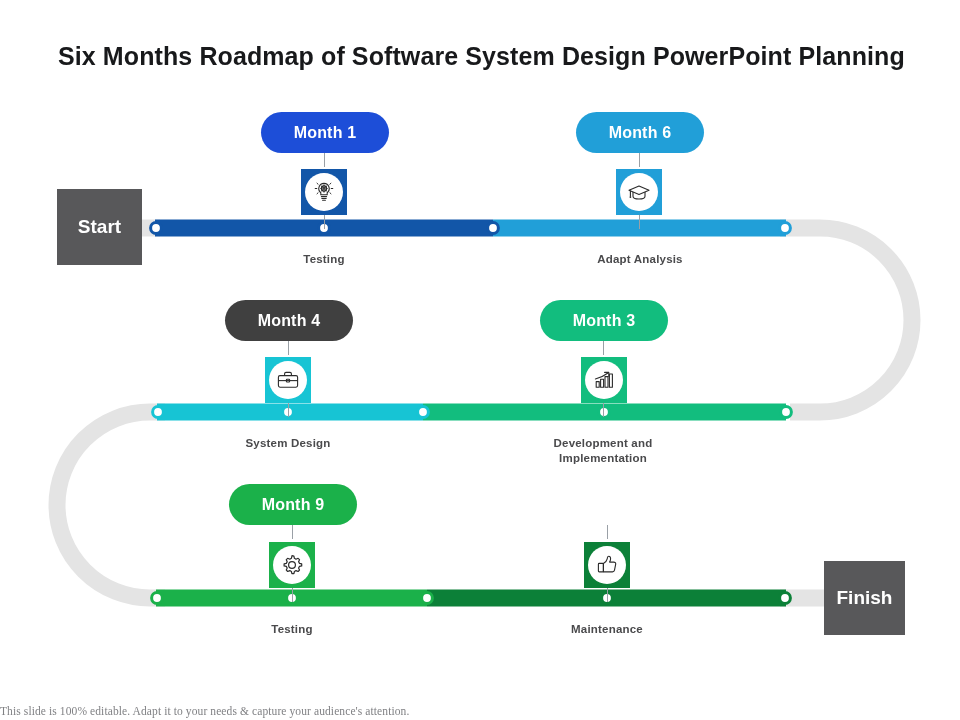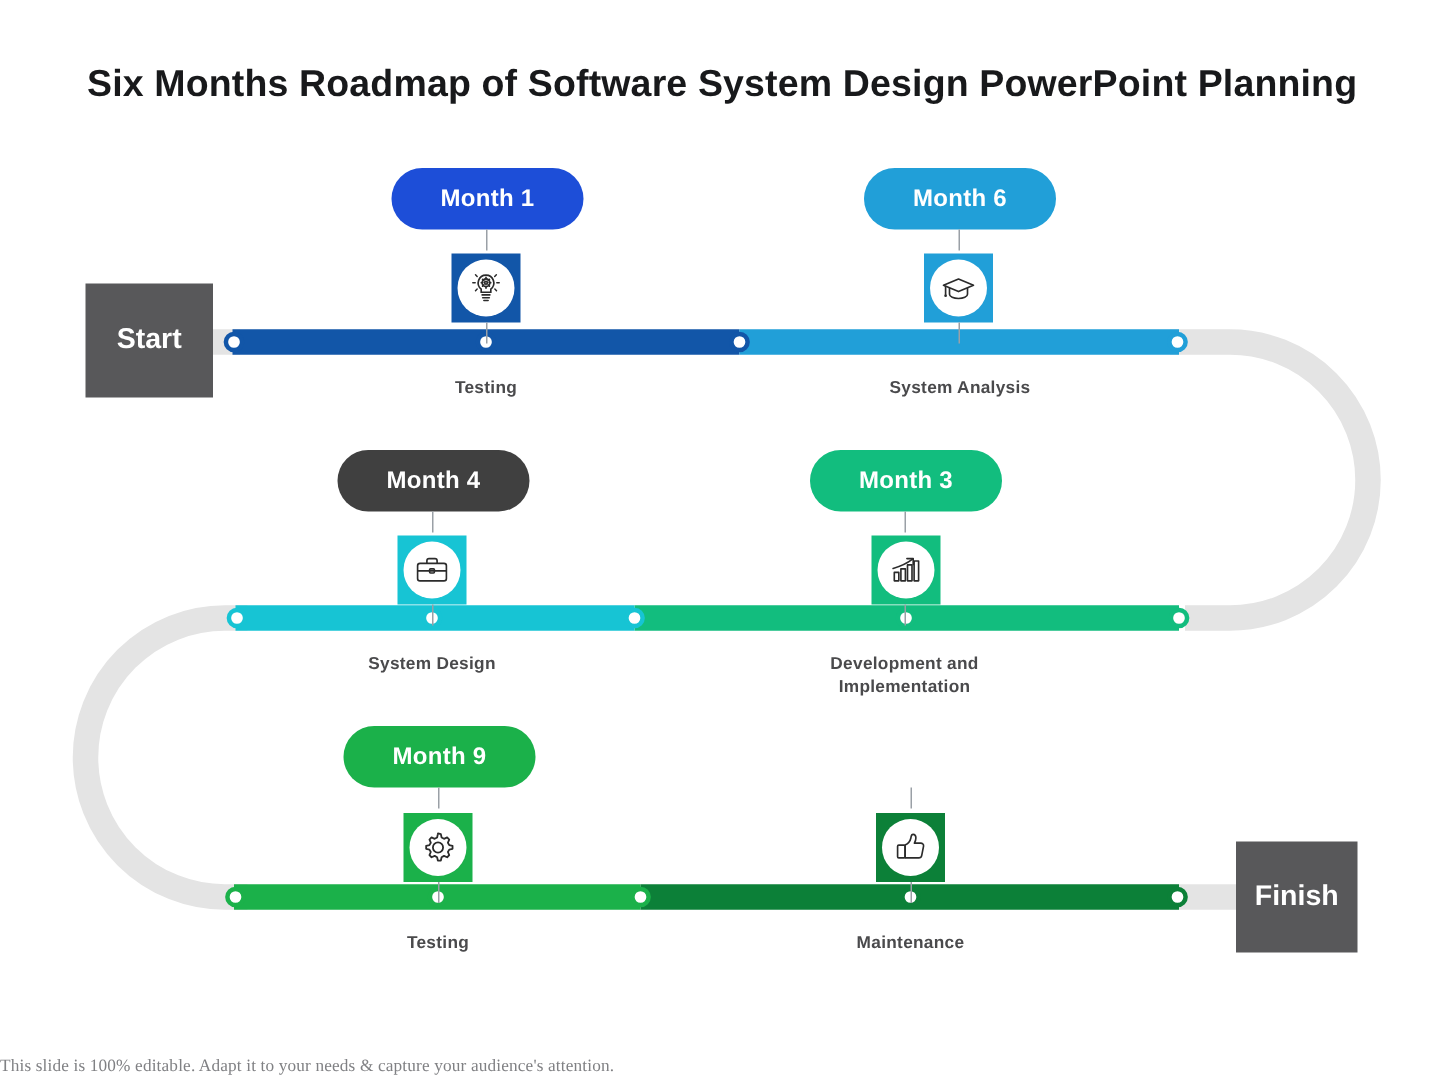--- a/index.html
+++ b/index.html
@@ -183,21 +183,21 @@
       <svg width="26" height="26" viewBox="0 0 26 26" fill="none" stroke="#2b2b2b" stroke-width="1.1">
         <path d="M13 7 L23 11.2 L13 15.4 L3 11.2 Z" stroke-linejoin="round"></path>
         <path d="M7 13 v4.2 c0 1.6 2.7 2.8 6 2.8 s6 -1.2 6 -2.8 V13" stroke-linejoin="round"></path>
         <path d="M4.4 11.8 v5.4" stroke-linecap="round"></path>
         <circle cx="4.4" cy="18.1" r="0.9" fill="#2b2b2b" stroke="none"></circle>
       </svg>
     </span>
   </div>
   <div class="stem" style="left:639px; top:215px; height:14px;"></div>
   <div class="milestone-label" style="left:560px; top:252px; width:160px;">
-    <span>System Analysis</span>
+    <span>Adapt Analysis</span>
   </div>
 
   <div class="pill" style="left:225px; top:300px; width:128px; background:#404040;">
     <span>Month 4</span>
   </div>
   <div class="stem" style="left:288px; top:341px; height:14px;"></div>
   <div class="icon-tile" style="left:265px; top:357px; background:#17c4d4;">
     <span class="icon-disc">
       <svg width="26" height="26" viewBox="0 0 26 26" fill="none" stroke="#2b2b2b" stroke-width="1.1">
         <rect x="3.4" y="8.6" width="19.2" height="11.6" rx="1.6" stroke-linejoin="round"></rect>

